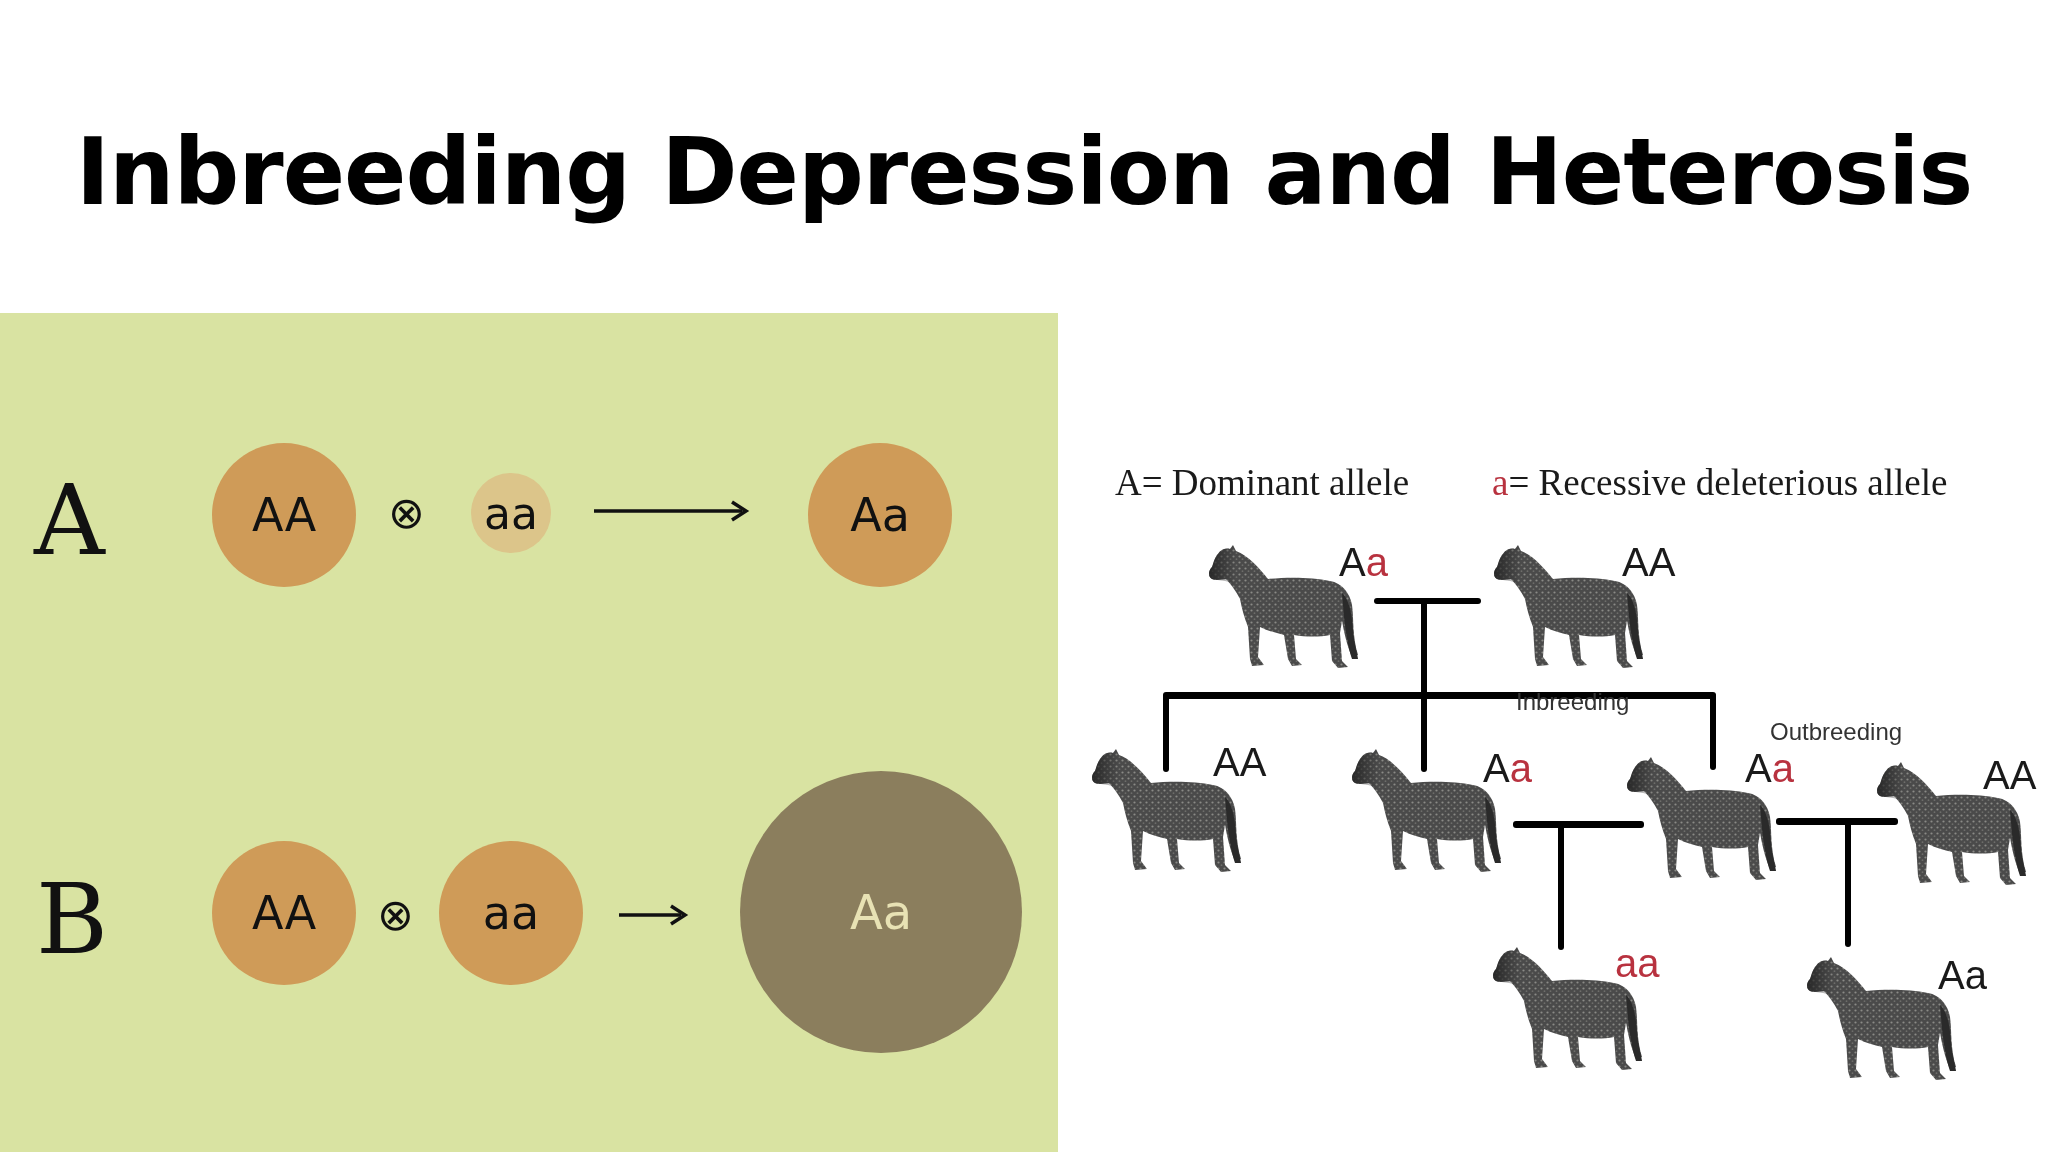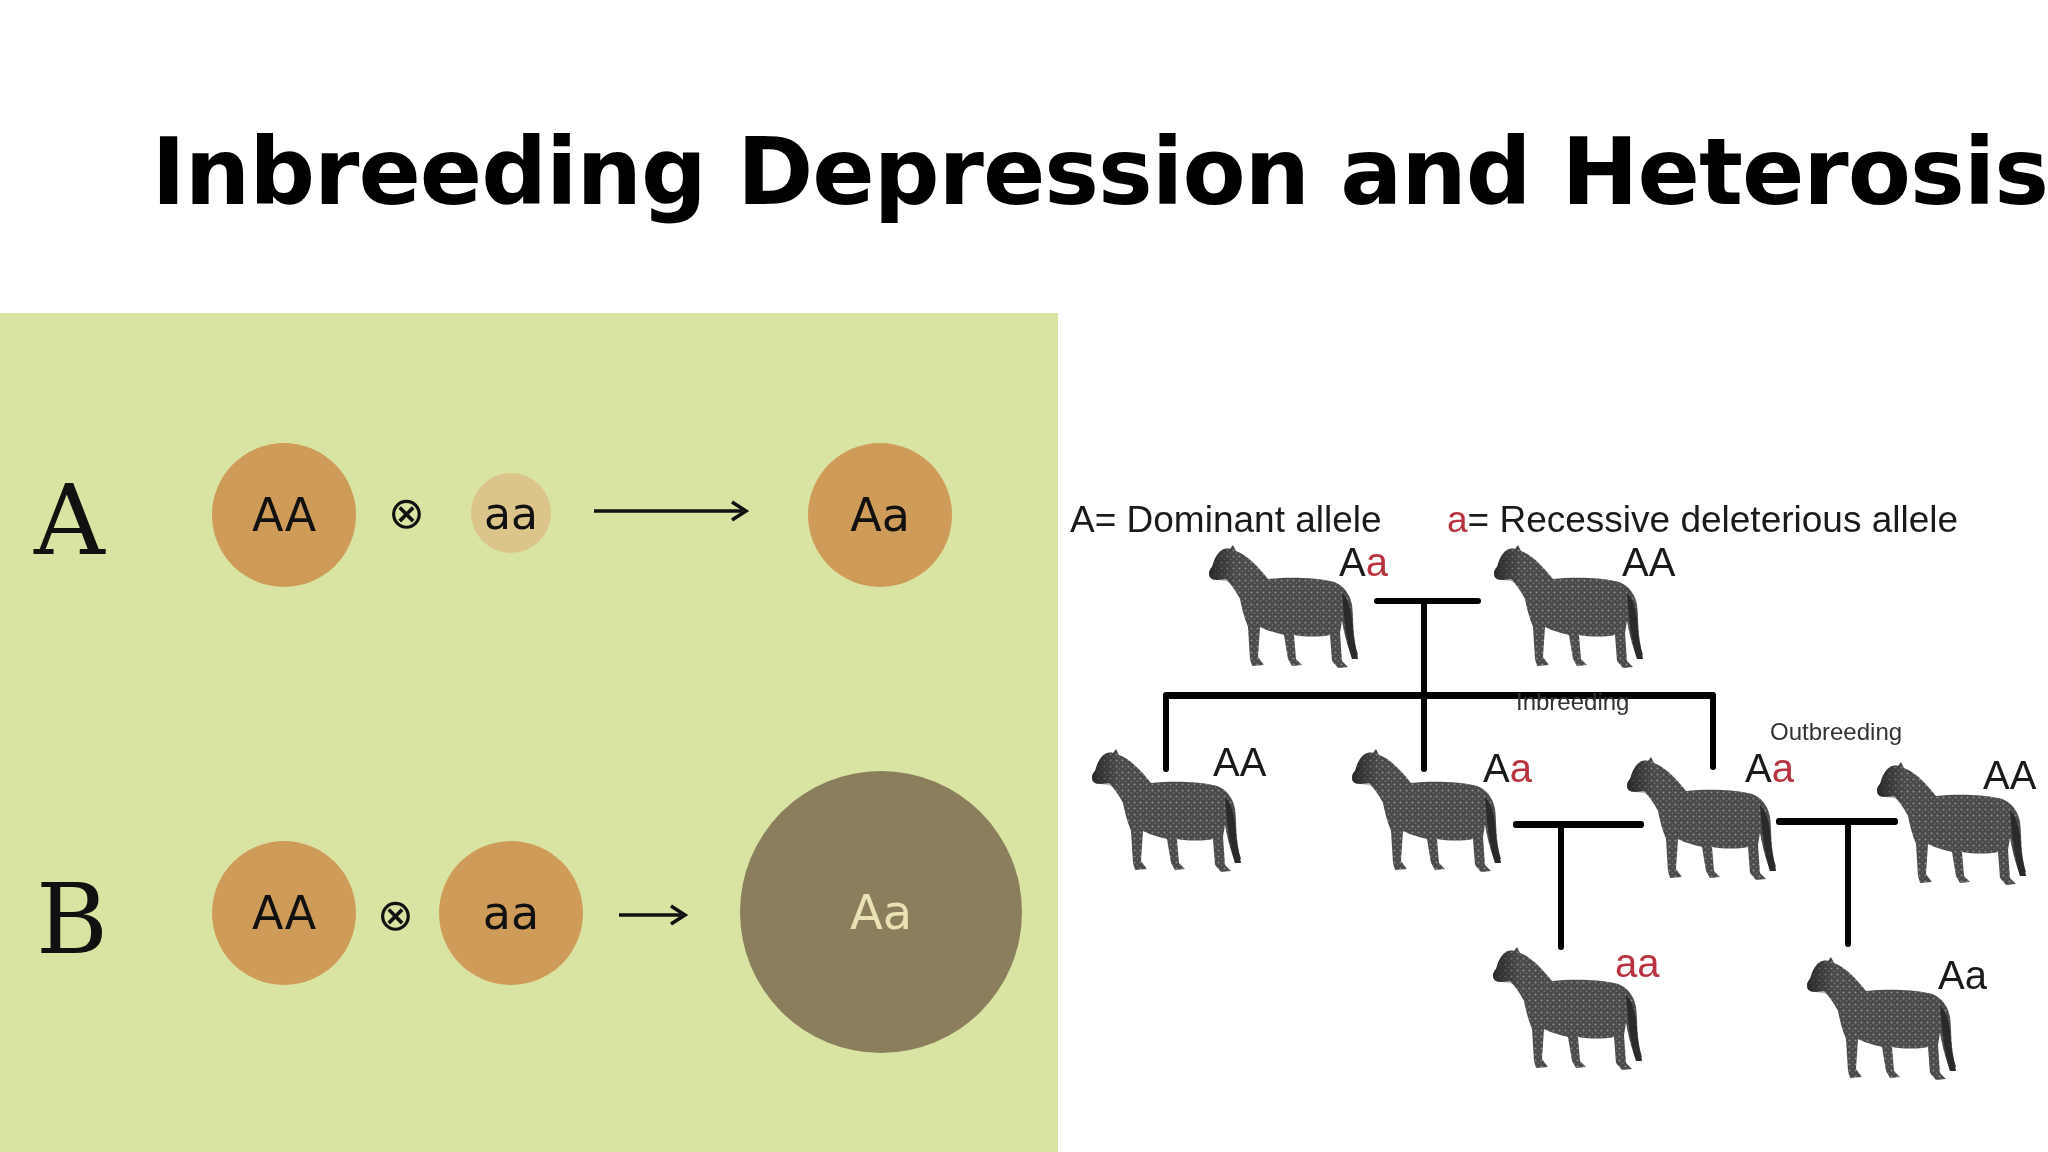--- a/index.html
+++ b/index.html
@@ -3,21 +3,21 @@
   <meta charset="utf-8">
   <style>
     html, body { margin: 0; padding: 0; }
     body {
       width: 2048px; height: 1152px; position: relative; overflow: hidden;
       background: #ffffff;
       font-family: "DejaVu Sans", sans-serif;
     }
     .title {
       position: absolute; left: 0; top: 118px; width: 2048px;
-      text-align: right; font-weight: bold; font-size: 92px; line-height: 110px;
+      text-align: center; font-weight: bold; font-size: 92px; line-height: 110px;
       color: #000; letter-spacing: -1px;
       font-family: "DejaVu Sans", sans-serif;
     }
     
     .panel {
       position: absolute; left: 0; top: 313px; width: 1058px; height: 839px;
       background: #d9e3a2;
     }
     .row-label {
       position: absolute; font-family: "DejaVu Serif", serif; font-size: 98px;
@@ -28,22 +28,22 @@
       display: flex; align-items: center; justify-content: center;
       font-family: "DejaVu Sans", sans-serif; color: #111;
     }
     .cross {
       position: absolute; font-size: 44px; line-height: 44px; color: #111;
       font-family: "DejaVu Sans", sans-serif;
     }
     .arrow { position: absolute; }
     
     .legend {
-      position: absolute; top: 499px; font-family: Liberation Sans, sans-serif;
-      font-size: 37px; color: #1a1a1a; white-space: nowrap;
+      position: absolute; top: 461px; font-family: Liberation Serif, serif;
+      font-size: 37px; color: #1a1a1a; white-space: nowrap; margin-left: 45px;
     }
     .red { color: #b8323f; }
     .geno {
       position: absolute; font-family: "Liberation Sans", sans-serif;
       font-size: 40px; line-height: 40px; color: #1a1a1a; white-space: nowrap;
     }
     .small-label {
       position: absolute; font-family: "Liberation Sans", sans-serif;
       font-size: 24px; color: #333; white-space: nowrap;
     }

